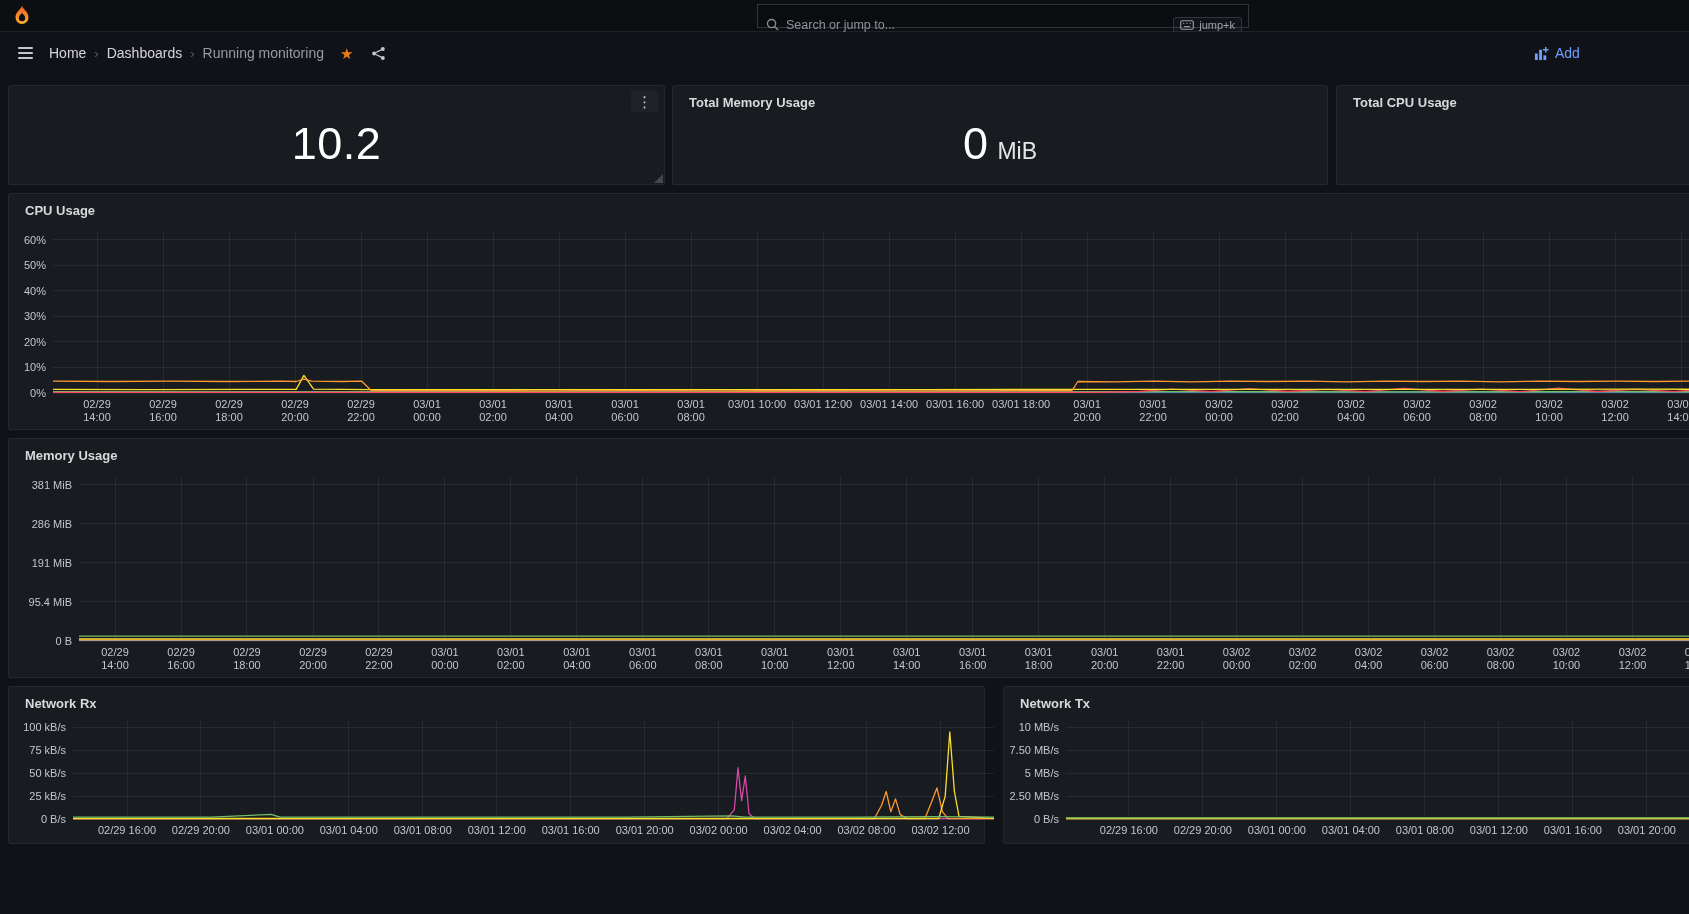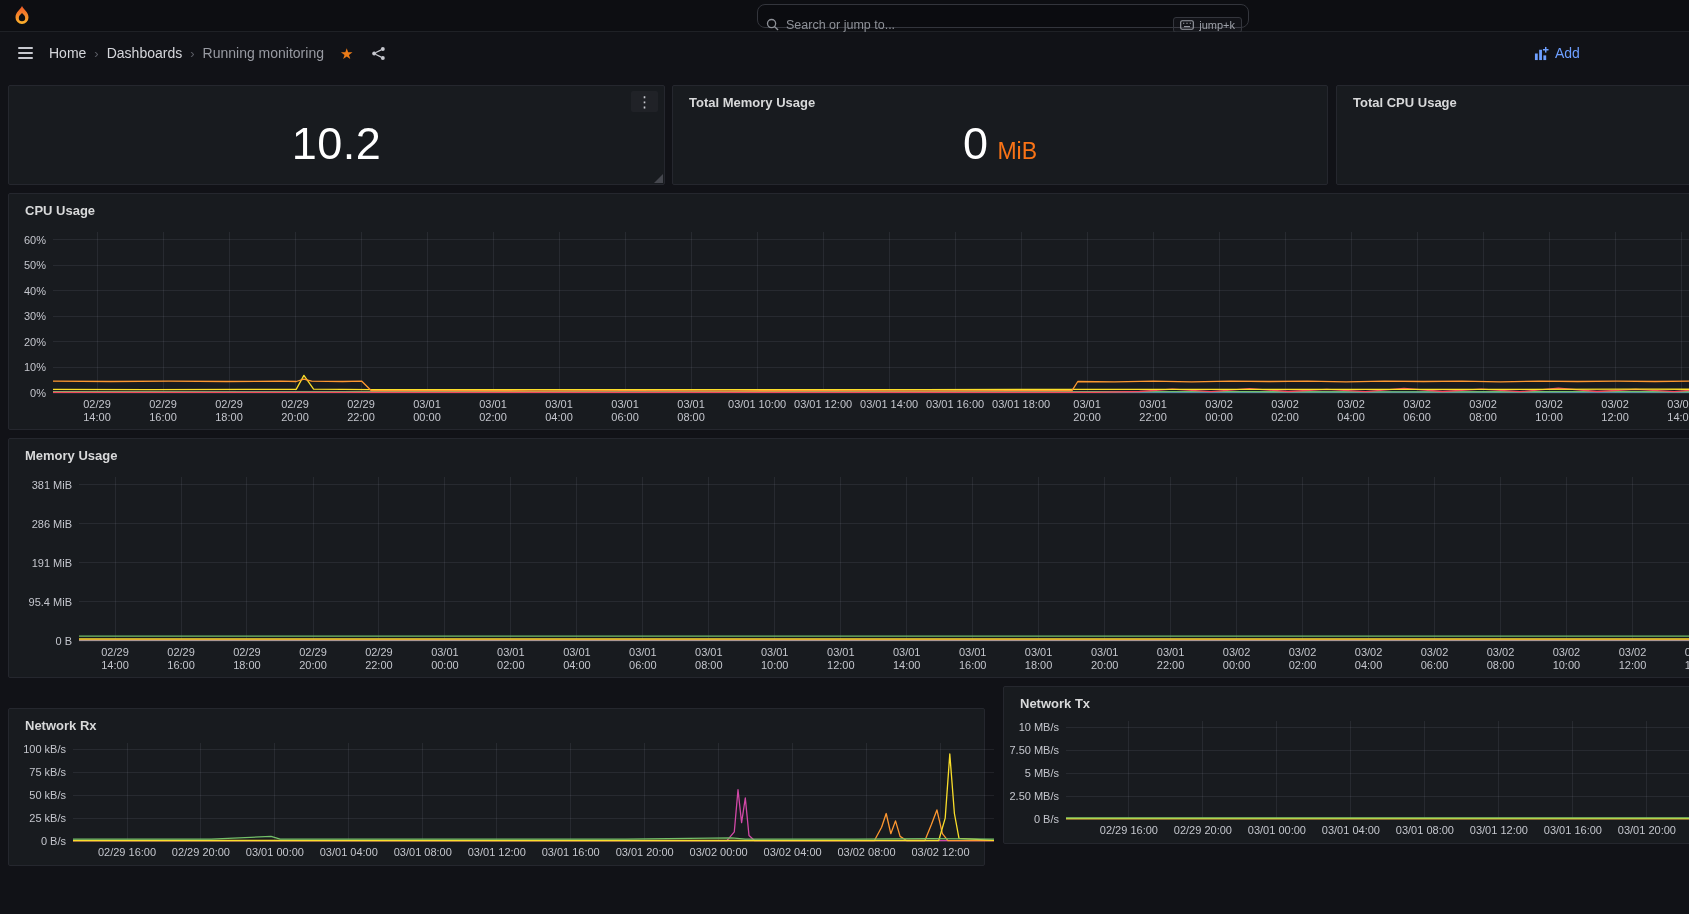--- a/index.html
+++ b/index.html
@@ -2,21 +2,21 @@
 <html><head>
 <meta charset="utf-8">
 <style>
   html,body{margin:0;padding:0;background:#111217;}
   body{width:1689px;height:914px;overflow:hidden;font-family:"Liberation Sans",sans-serif;color:#ccccdc;position:relative;}
   .app{position:relative;width:2006px;height:914px;}
 
   
   .topbar{position:absolute;left:0;top:0;width:100%;height:32px;background:#0d0e12;border-bottom:1px solid #1f2126;box-sizing:border-box;}
   .logo{position:absolute;left:10px;top:4px;width:24px;height:24px;cursor:pointer;}
-  .search{position:absolute;left:757px;top:4px;width:492px;height:24px;background:#0b0c10;border:1px solid #33353c;border-radius:8px;display:flex;align-items:center;padding:17px 6px 0 8px;box-sizing:border-box;cursor:text;}
+  .search{position:absolute;left:757px;top:4px;width:492px;height:24px;background:#0b0c10;border:1px solid #33353c;border-radius:0;display:flex;align-items:center;padding:17px 6px 0 8px;box-sizing:border-box;cursor:text;}
   .search .s-ph{flex:1;font-size:12.5px;color:#8e9198;margin-left:7px;white-space:nowrap;overflow:hidden;}
   .kbd{display:flex;align-items:center;gap:5px;border:1px solid #34363d;border-radius:3px;padding:1px 6px;font-size:11px;color:#9da0a8;background:rgba(204,204,220,0.04);}
 
   .navbar{position:absolute;left:0;top:32px;width:100%;height:42px;display:flex;align-items:center;padding:0 14px;box-sizing:border-box;background:#111217;}
   .hamburger{background:none;border:none;padding:4px;margin-right:12px;cursor:pointer;display:flex;flex-direction:column;gap:3px;}
   .hamburger span{display:block;width:15px;height:1.8px;background:#c7c8cf;border-radius:1px;}
   .crumbs{display:flex;align-items:center;gap:8px;font-size:14px;}
   .crumbs a{color:#d5d6db;text-decoration:none;cursor:pointer;}
   .crumbs .sep{color:#5c5e66;font-size:13px;}
   .crumbs .current{color:#989aa2;}
@@ -24,21 +24,21 @@
   .nav-right{position:absolute;left:1528px;top:0;height:42px;display:flex;align-items:center;}
   .add-btn{background:none;border:none;display:flex;align-items:center;gap:6px;font-size:14px;font-weight:500;cursor:pointer;font-family:"Liberation Sans",sans-serif;}
 
   
   .panel{position:absolute;background:#181b1f;border:1px solid #25272e;border-radius:2px;box-sizing:border-box;}
   .ptitle{margin:0;padding:9px 16px 0 16px;font-size:13px;font-weight:600;color:#d8d9da;white-space:nowrap;}
   .kebab{position:absolute;top:5px;right:6px;background:#202227;border:none;border-radius:2px;color:#c7c8cf;font-size:15px;line-height:1;padding:3px 6px;cursor:pointer;}
   .resize-handle{position:absolute;right:1px;bottom:1px;width:0;height:0;border-left:9px solid transparent;border-bottom:9px solid rgba(204,204,220,0.25);cursor:nwse-resize;}
   .stat-val{position:absolute;left:0;right:0;top:24px;bottom:6px;display:flex;align-items:center;justify-content:center;}
   .stat-val .big{font-size:45px;font-weight:400;color:#ffffff;letter-spacing:0.5px;}
-  .stat-val .unit{font-size:23px;font-weight:500;color:#f97316;margin-left:9px;}
+  .stat-val .unit{font-size:23px;font-weight:500;color:#e5e5e5;margin-left:9px;}
   .stat-val .unit:empty{display:none;}
 
   .chart-box{position:absolute;left:0;right:0;bottom:0;cursor:crosshair;}
   .cb-tall{top:30px;}
   .cb-short{top:26px;}
   .chart-box svg{display:block;}
   .gl{stroke:rgba(204,204,220,0.09);stroke-width:1;shape-rendering:crispEdges;}
   .yt{fill:#c4c6cd;font-size:11px;text-anchor:end;font-family:"Liberation Sans",sans-serif;}
   .xt{fill:#c4c6cd;font-size:11px;text-anchor:middle;font-family:"Liberation Sans",sans-serif;}
 </style>
@@ -280,21 +280,21 @@
           <line class="gl" x1="1689.4" x2="1689.4" y1="8" y2="172"></line>
           <text class="xt" x="1689.4" y="187"><tspan x="1689.4" dy="0">03/02</tspan><tspan x="1689.4" dy="13">14:00</tspan></text>
           <polyline fill="none" stroke="#5794f2" stroke-width="1.3" stroke-linejoin="round" points="70.0,171.4 1974.0,171.4"></polyline>
           <polyline fill="none" stroke="#ff9830" stroke-width="1.3" stroke-linejoin="round" points="70.0,170.8 1974.0,170.8"></polyline>
           <polyline fill="none" stroke="#fade2a" stroke-width="1.3" stroke-linejoin="round" points="70.0,169.9 1974.0,169.9"></polyline>
           <polyline fill="none" stroke="#73bf69" stroke-width="1.3" stroke-linejoin="round" points="70.0,167.1 546.0,167.1 1022.0,167.1 1498.0,167.1 1974.0,167.1"></polyline>
         </svg>
       </div>
   </section>
 
-  <section class="panel" style="left:8px;top:708px;width:977px;height:158px">
+  <section class="panel" style="left:8px;top:686px;width:977px;height:158px">
     <h2 class="ptitle">Network Rx</h2>
     <div class="chart-box cb-short">
         <svg width="985" height="130" viewBox="0 0 985 130">
           <line class="gl" x1="64" x2="985" y1="106.0" y2="106.0"></line>
           <text class="yt" x="57" y="110">0 B/s</text>
           <line class="gl" x1="64" x2="985" y1="83.1" y2="83.1"></line>
           <text class="yt" x="57" y="87.1">25 kB/s</text>
           <line class="gl" x1="64" x2="985" y1="60.2" y2="60.2"></line>
           <text class="yt" x="57" y="64.2">50 kB/s</text>
           <line class="gl" x1="64" x2="985" y1="37.3" y2="37.3"></line>

